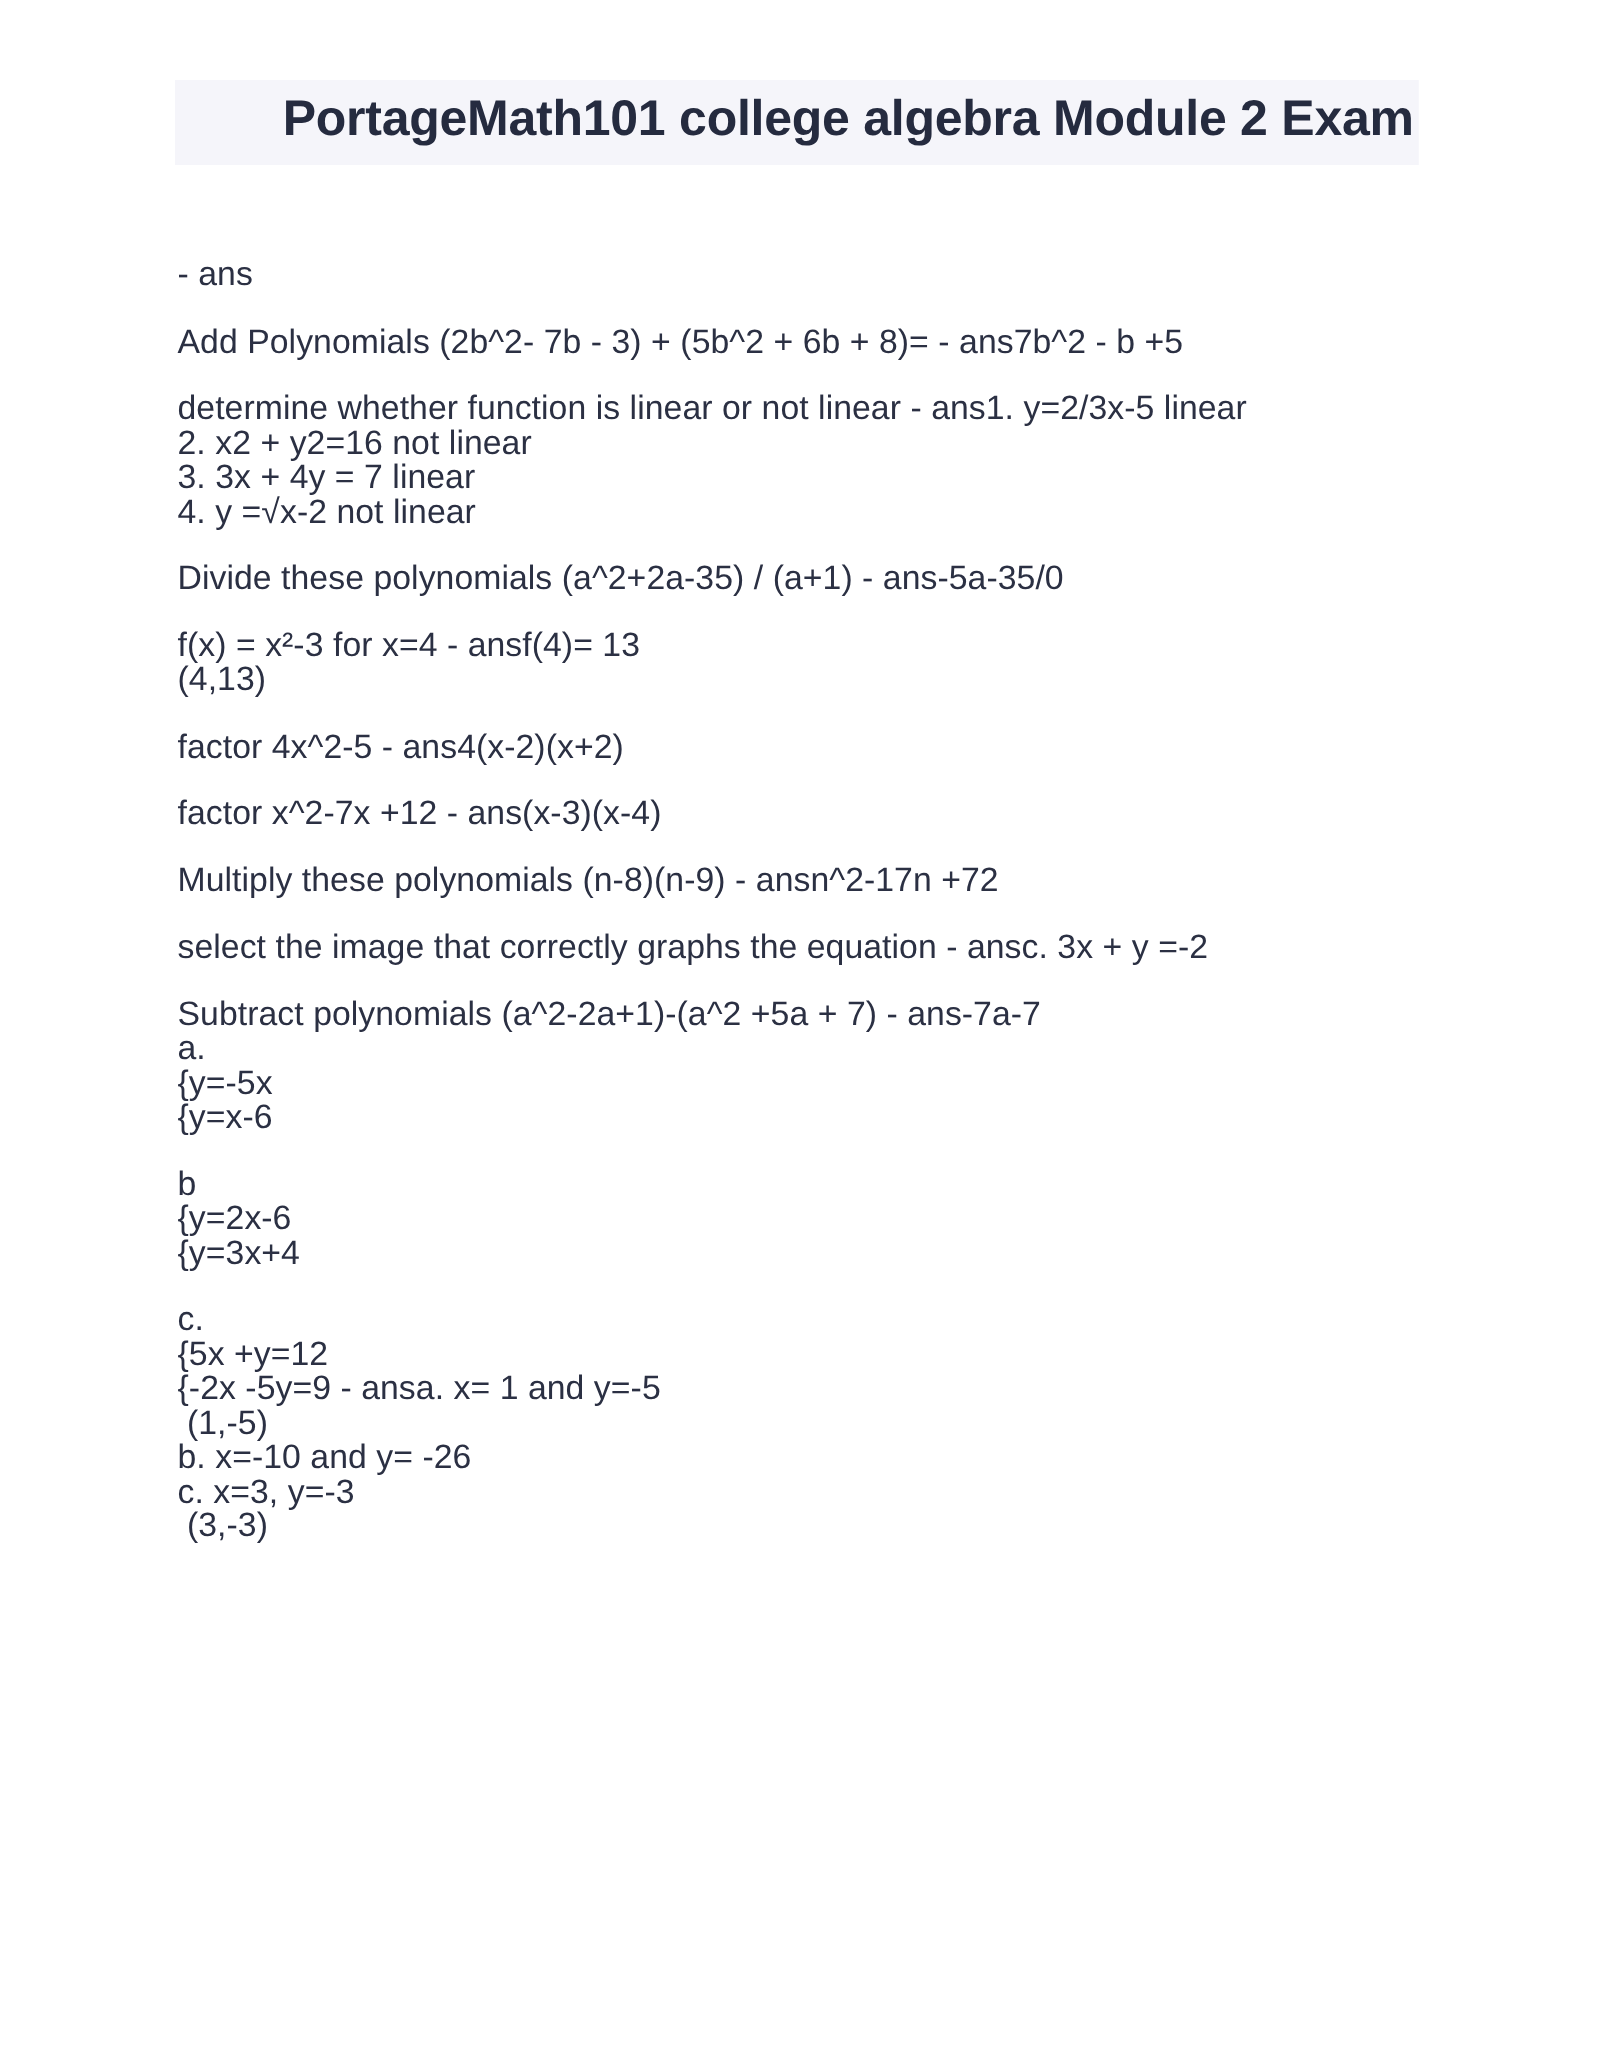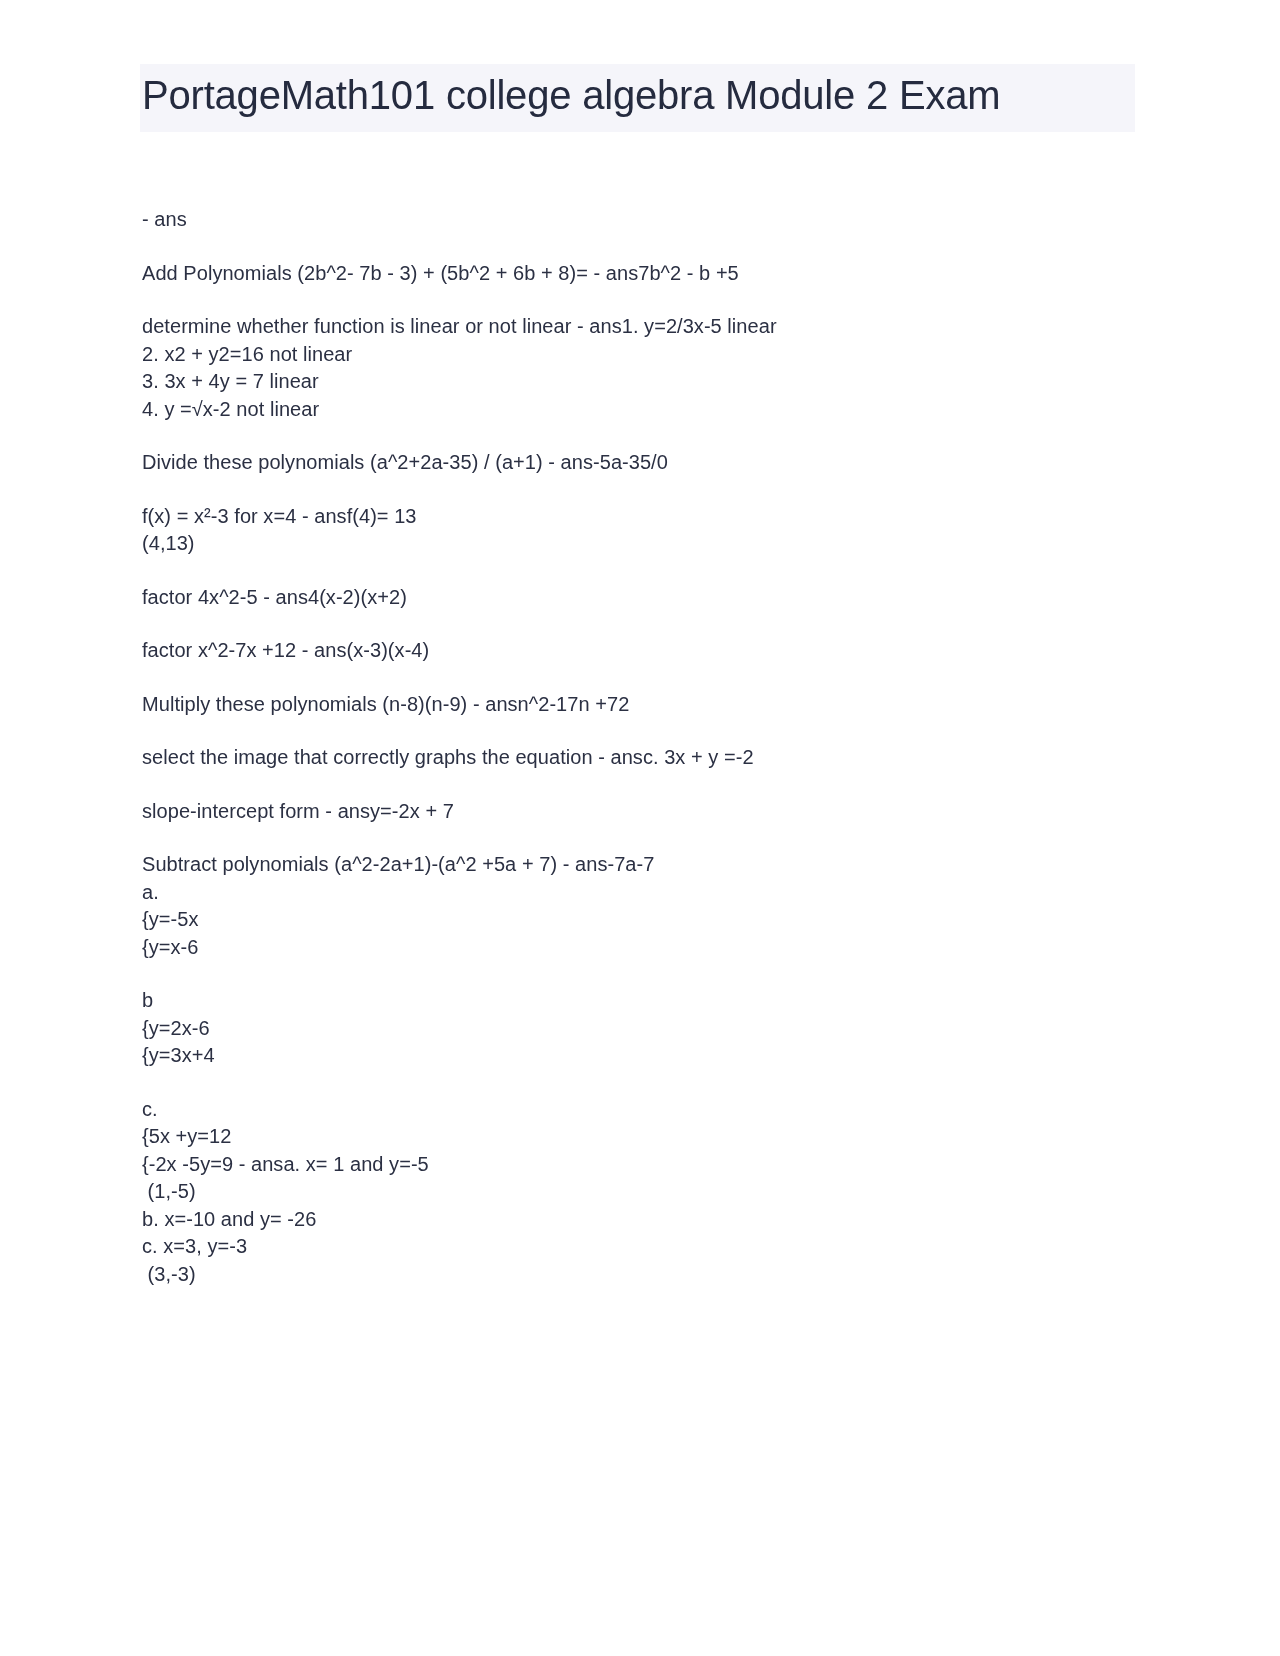--- a/index.html
+++ b/index.html
@@ -33,37 +33,38 @@
     width: 995px;
     background: #f5f5fa;
     padding: 8px 0 14px 0;
     box-sizing: border-box;
   }
   .doc-title {
     margin: 0;
     padding: 0 4px 0 2px;
     font-size: 40px;
     line-height: 1.16;
-    font-weight: normal;
+    font-weight: bold;
     letter-spacing: -0.2px;
     color: #252b3f;
     font-family: "Liberation Sans", "DejaVu Sans", sans-serif;
+    text-align: right;
   }
 
   
   .content {
     position: absolute;
     left: 142px;
     top: 206px;
     width: 1000px;
   }
 
   .para {
     margin: 0 0 26px 0;
-    font-size: 20px;
+    font-size: 27px;
     line-height: 27.5px;
     color: #2b3043;
     white-space: pre-wrap;
     letter-spacing: 0.05px;
   }
   .para:last-child {
     margin-bottom: 0;
   }
   .line {
     display: block;
@@ -82,19 +83,18 @@
   <div class="content">
       <p class="para"><span class="line">- ans</span></p>
       <p class="para"><span class="line">Add Polynomials (2b^2- 7b - 3) + (5b^2 + 6b + 8)= - ans7b^2 - b +5</span></p>
       <p class="para"><span class="line">determine whether function is linear or not linear - ans1. y=2/3x-5 linear</span><span class="line">2. x2 + y2=16 not linear</span><span class="line">3. 3x + 4y = 7 linear</span><span class="line">4. y =√x-2 not linear</span></p>
       <p class="para"><span class="line">Divide these polynomials (a^2+2a-35) / (a+1) - ans-5a-35/0</span></p>
       <p class="para"><span class="line">f(x) = x²-3 for x=4 - ansf(4)= 13</span><span class="line">(4,13)</span></p>
       <p class="para"><span class="line">factor 4x^2-5 - ans4(x-2)(x+2)</span></p>
       <p class="para"><span class="line">factor x^2-7x +12 - ans(x-3)(x-4)</span></p>
       <p class="para"><span class="line">Multiply these polynomials (n-8)(n-9) - ansn^2-17n +72</span></p>
       <p class="para"><span class="line">select the image that correctly graphs the equation - ansc. 3x + y =-2</span></p>
-      <p class="para"><span class="line">slope-intercept form - ansy=-2x + 7</span></p>
       <p class="para"><span class="line">Subtract polynomials (a^2-2a+1)-(a^2 +5a + 7) - ans-7a-7</span><span class="line">a.</span><span class="line">{y=-5x</span><span class="line">{y=x-6</span></p>
       <p class="para"><span class="line">b</span><span class="line">{y=2x-6</span><span class="line">{y=3x+4</span></p>
       <p class="para"><span class="line">c.</span><span class="line">{5x +y=12</span><span class="line">{-2x -5y=9 - ansa. x= 1 and y=-5</span><span class="line"> (1,-5)</span><span class="line">b. x=-10 and y= -26</span><span class="line">c. x=3, y=-3</span><span class="line"> (3,-3)</span></p>
     </div>
 
 </div>
 
 </body></html>

